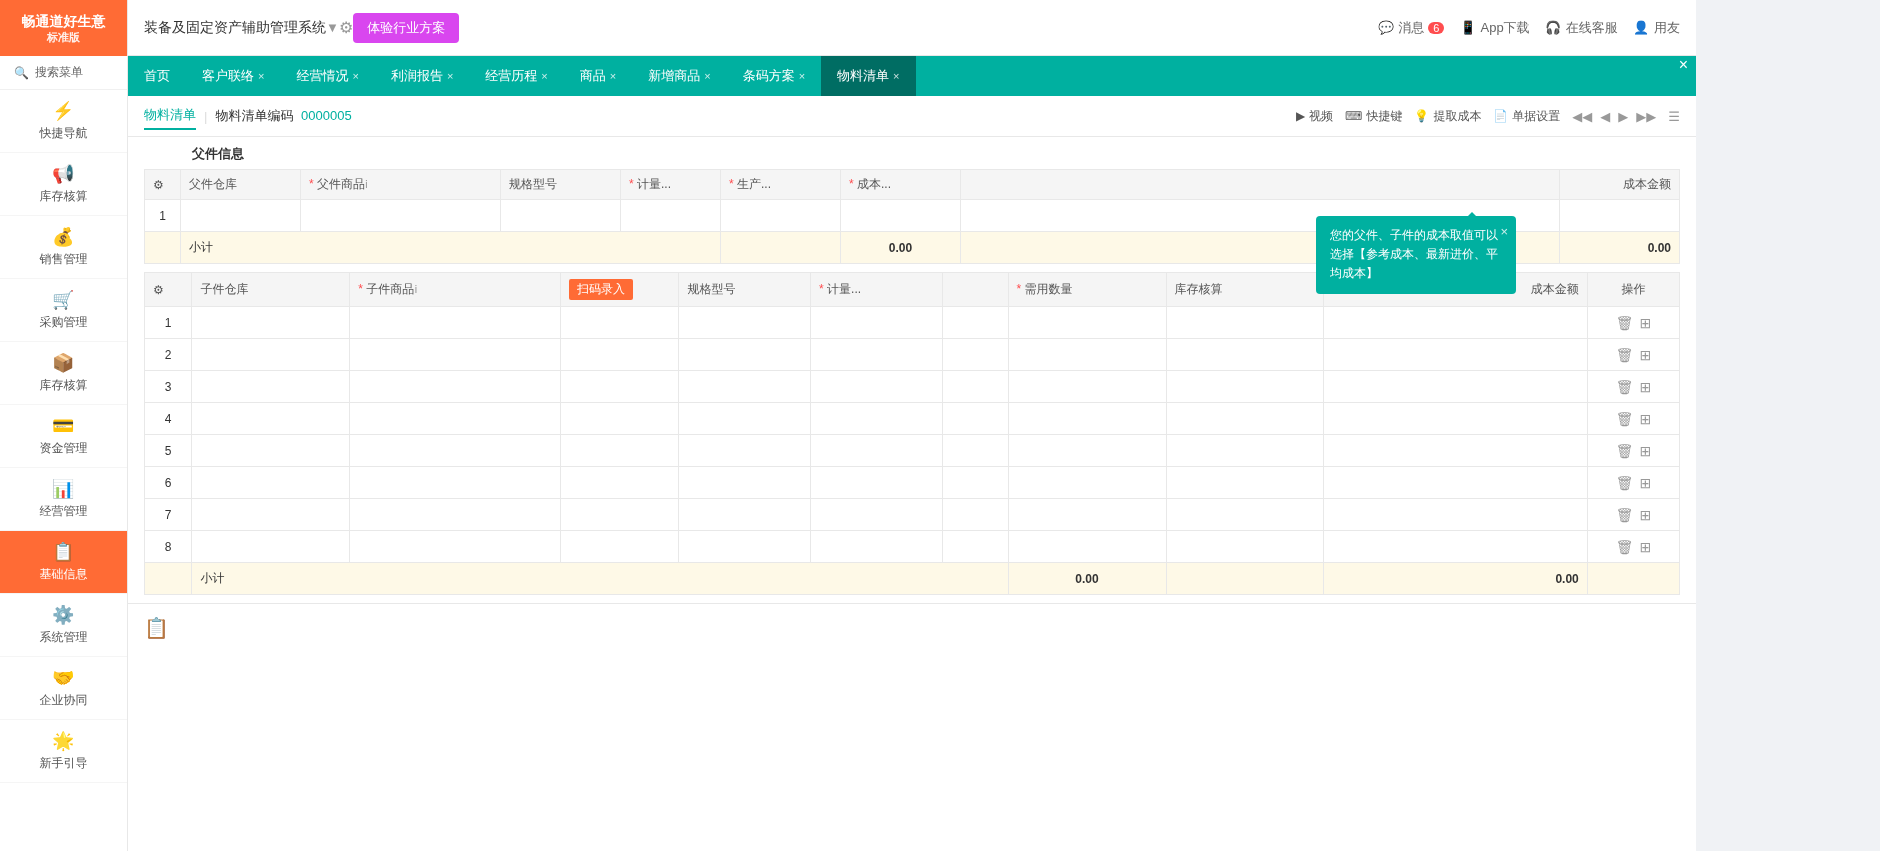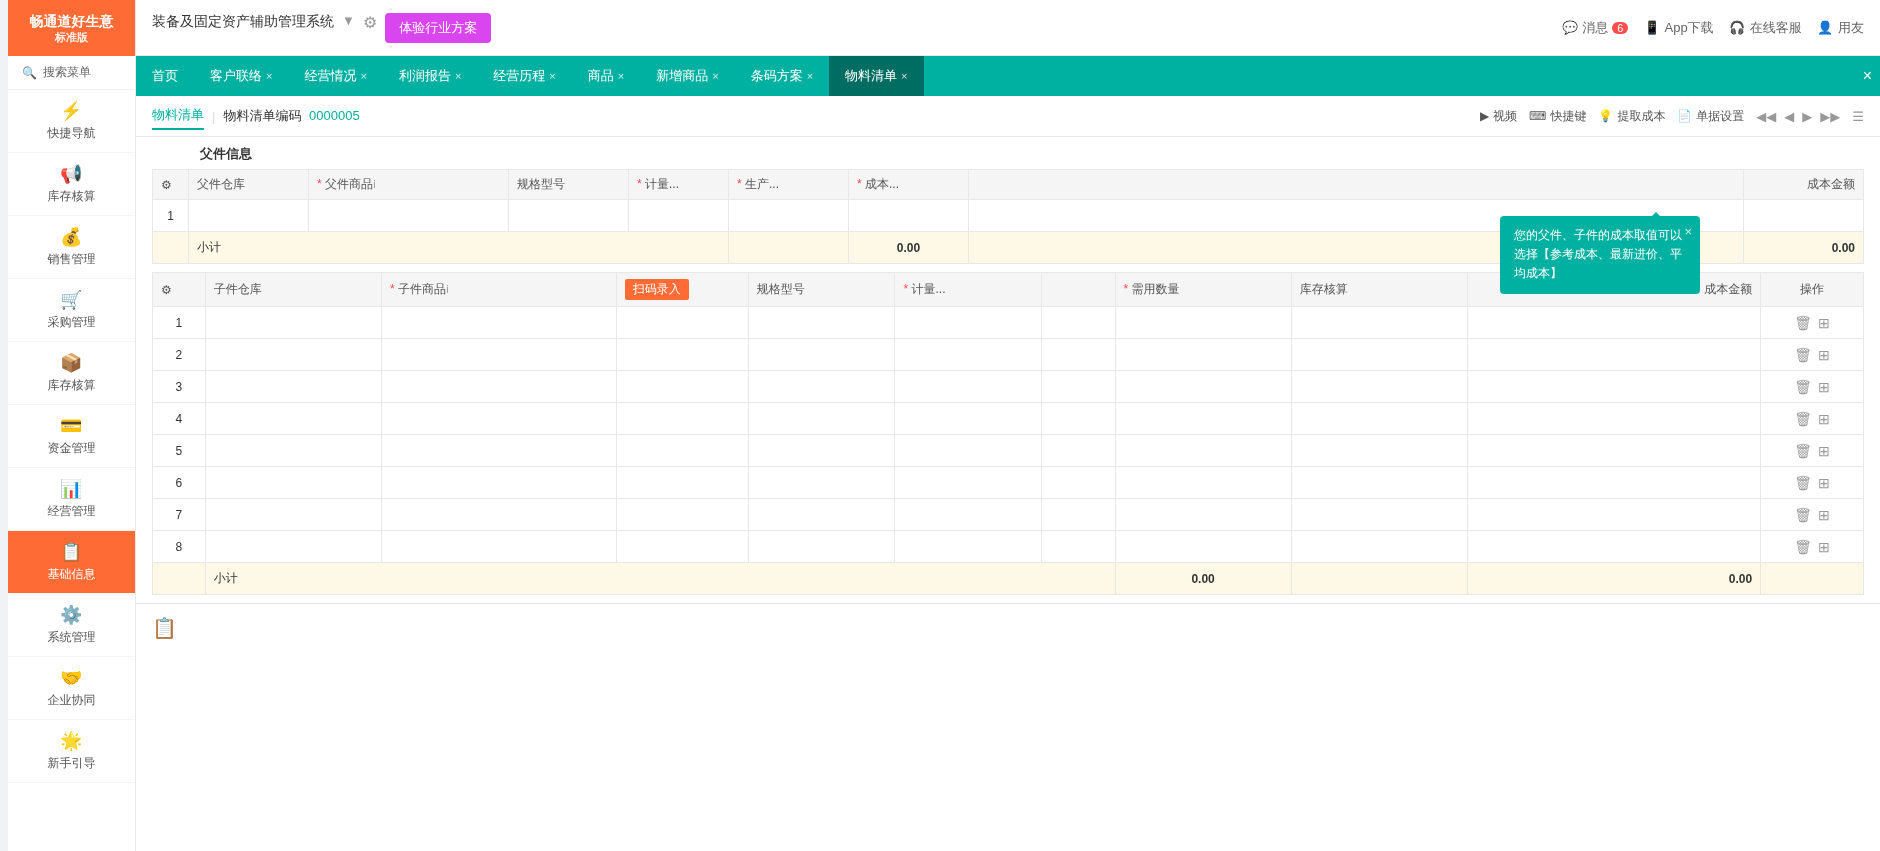--- a/index.html
+++ b/index.html
@@ -1,43 +1,43 @@
 <!DOCTYPE html>
 <html><head>
   <meta charset="utf-8">
   <style>
     * { box-sizing: border-box; margin: 0; padding: 0; }
     body { font-family: 'Microsoft YaHei', Arial, sans-serif; font-size: 13px; background: #f0f2f5; overflow: hidden; }
 
     
-    .app-container { display: flex; height: 851px; width: 1880px; padding-left: 8px; }
+    .app-container { display: flex; height: 851px; width: 1696px; }
 
     
     .sidebar { width: 128px; background: #fff; display: flex; flex-direction: column; border-right: 1px solid #e8e8e8; flex-shrink: 0; }
     .sidebar-logo { height: 56px; background: #ff6b35; display: flex; align-items: center; justify-content: center; padding: 8px; }
     .logo-text { color: #fff; font-size: 14px; font-weight: bold; line-height: 1.3; text-align: center; }
     .sidebar-search { display: flex; align-items: center; padding: 8px; border-bottom: 1px solid #f0f0f0; cursor: pointer; }
     .sidebar-search span { margin-left: 6px; color: #666; font-size: 12px; }
     .sidebar-item { display: flex; flex-direction: column; align-items: center; padding: 10px 4px; cursor: pointer; color: #555; font-size: 12px; border-bottom: 1px solid #f5f5f5; }
     .sidebar-item.active { background: #ff6b35; color: #fff; }
     .sidebar-icon { font-size: 18px; margin-bottom: 3px; }
 
     
     .main-area { flex: 1; display: flex; flex-direction: column; overflow: hidden; }
 
     
     .top-header { height: 56px; background: #fff; display: flex; align-items: center; justify-content: space-between; padding: 0 16px; border-bottom: 1px solid #e8e8e8; }
-    .header-left { display: flex; gap: 8px; }
+    .header-left { display: flex; align-items: center; }
     .header-right { display: flex; align-items: center; gap: 16px; color: #666; font-size: 13px; }
     .header-btn { cursor: pointer; display: flex; align-items: center; gap: 4px; }
     .badge { background: #ff4d4f; color: #fff; border-radius: 10px; padding: 0 5px; font-size: 11px; }
     .try-btn { background: #d946ef; color: #fff; border: none; border-radius: 4px; padding: 6px 14px; cursor: pointer; font-size: 13px; }
 
     
-    .nav-tabs { height: 40px; background: #00b0a0; display: flex; align-items: center; padding: 0 0; overflow: hidden; }
+    .nav-tabs { height: 40px; background: #00b0a0; display: flex; align-items: flex-start; padding: 0 0; overflow: hidden; }
     .nav-tab { padding: 0 16px; height: 40px; display: flex; align-items: center; color: #fff; cursor: pointer; font-size: 13px; white-space: nowrap; }
     .nav-tab.active { background: #006d63; }
     .nav-tab-close { margin-left: 4px; font-size: 11px; opacity: 0.8; }
     .nav-close-all { margin-left: auto; margin-right: 8px; color: #fff; cursor: pointer; font-size: 16px; }
 
     
     .content { flex: 1; background: #fff; overflow: auto; padding: 0; }
     .sub-tab { font-size: 13px; color: #333; cursor: pointer; padding: 4px 0; }
     .sub-tab.active { color: #00b0a0; border-bottom: 2px solid #00b0a0; }
     .toolbar-actions { display: flex; align-items: center; gap: 12px; }

